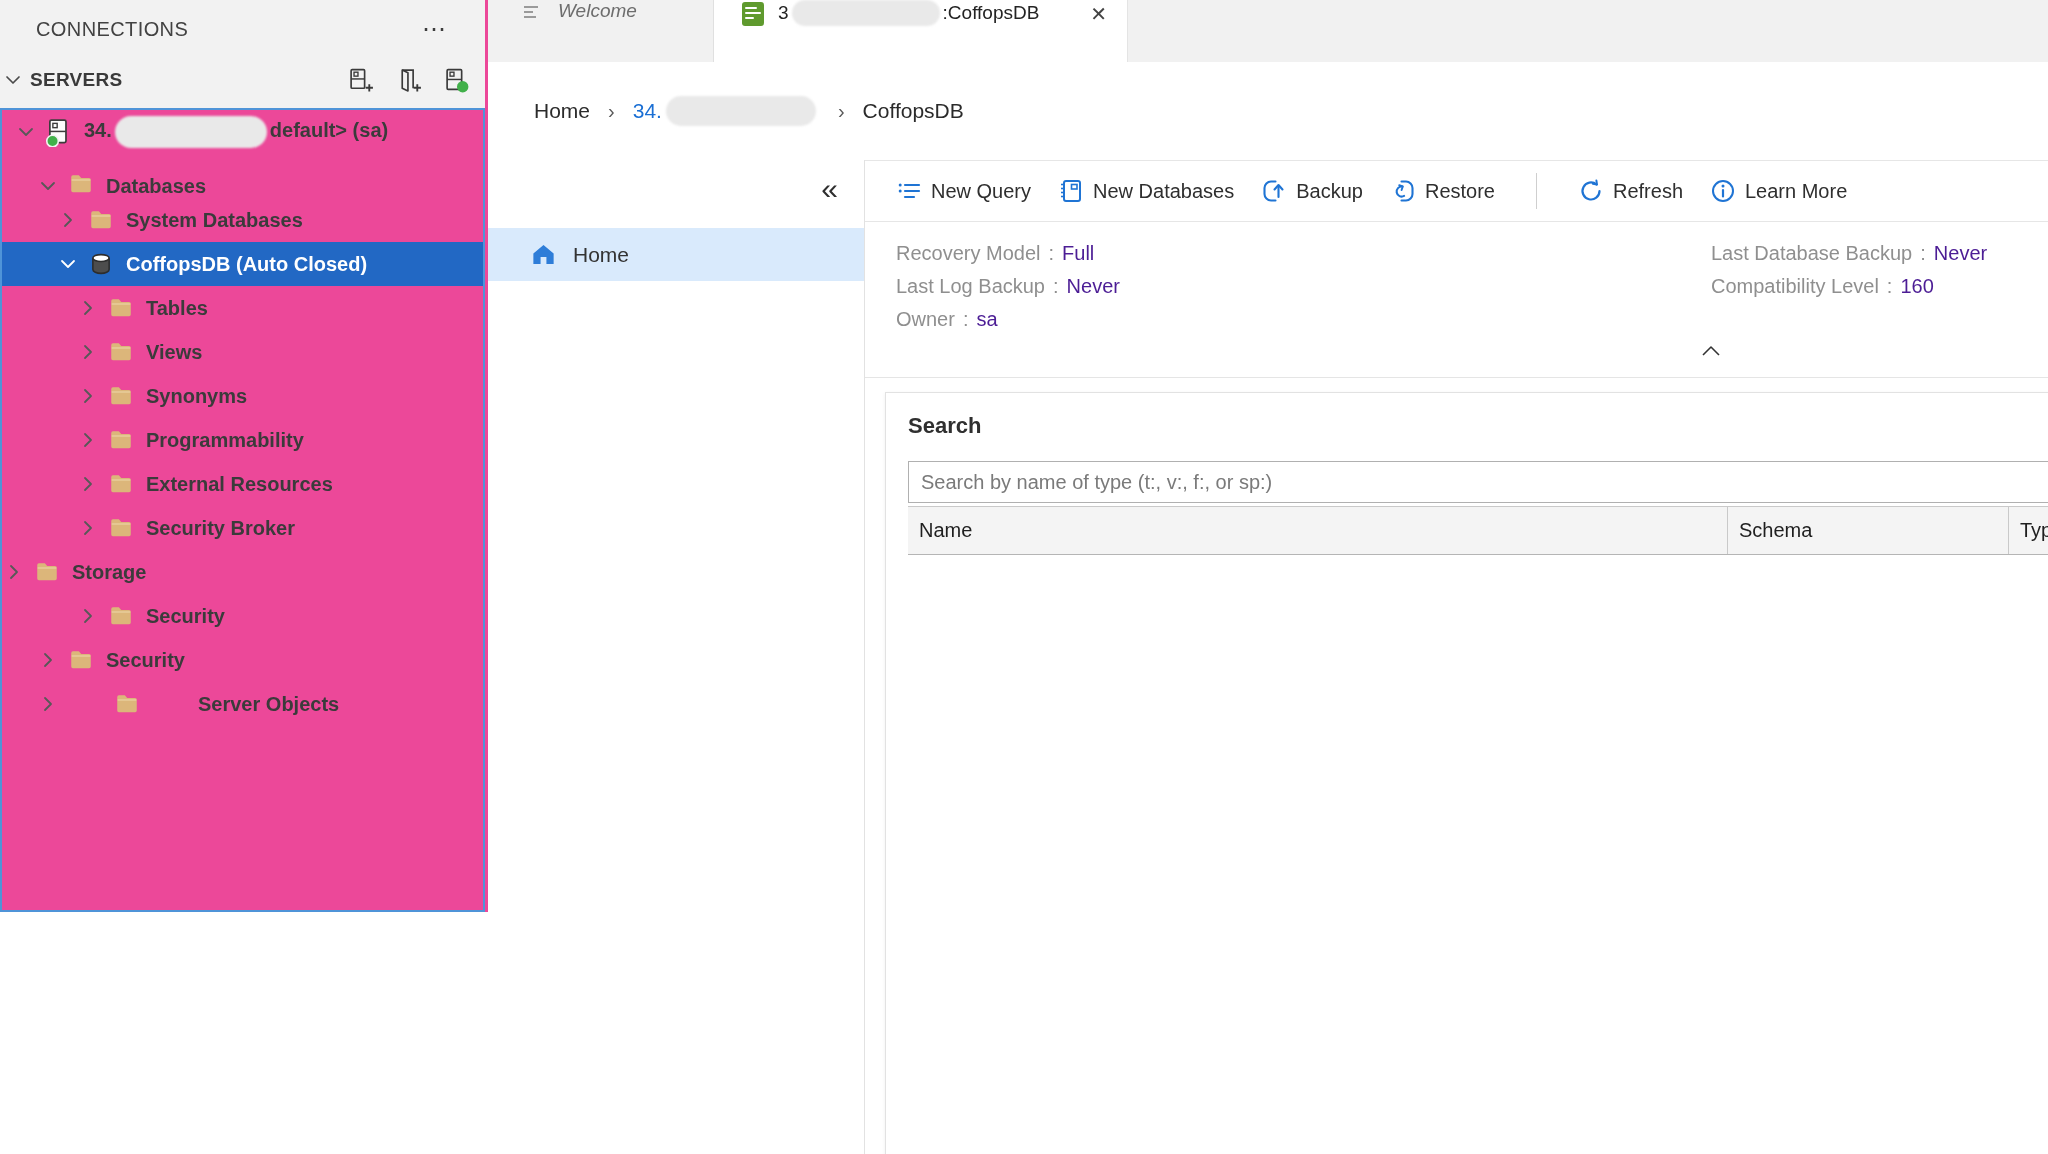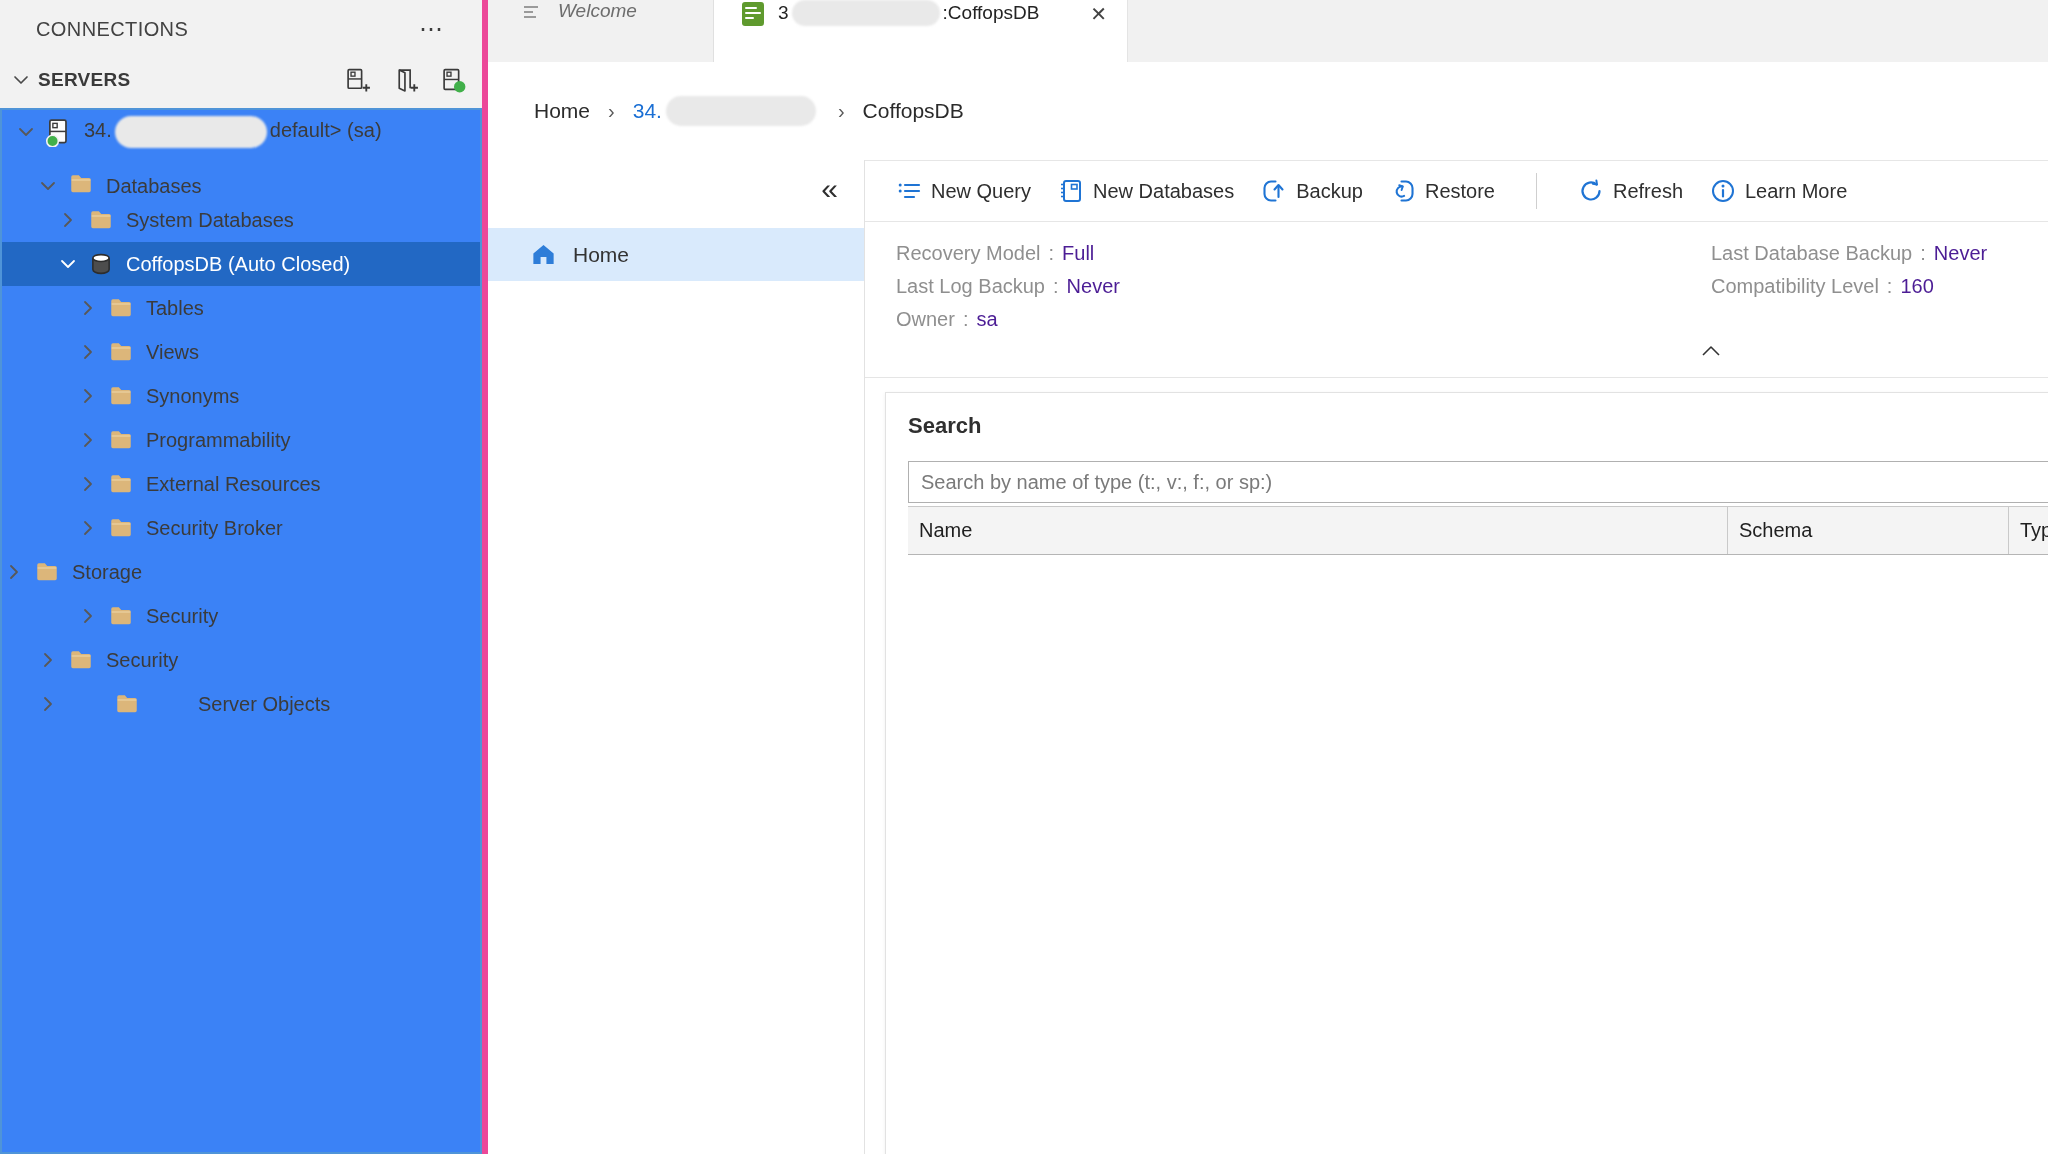--- a/index.html
+++ b/index.html
@@ -3,30 +3,30 @@
 <meta charset="utf-8">
 <style>
   html,body{margin:0;padding:0;}
   body{
     width:2048px;height:1154px;overflow:hidden;position:relative;
     font-family:"Liberation Sans","DejaVu Sans",sans-serif;
     background:#ffffff;color:#333;
     -webkit-font-smoothing:antialiased;
   }
   
-  .sidebar{position:absolute;left:0;top:0;width:488px;height:1154px;background:#f2f2f2;border-right:6px solid #ec4899;box-sizing:border-box;}
+  .sidebar{position:absolute;left:0;top:0;width:488px;height:912px;background:#f2f2f2;border-right:3px solid #ec4899;box-sizing:border-box;}
   .connections-header{height:52px;display:flex;align-items:center;padding:6px 38px 0 36px;box-sizing:border-box;}
   .connections-title{font-size:20px;color:#424242;letter-spacing:.4px;flex:1;}
   .more-actions{font-size:24px;color:#3c3c3c;line-height:10px;cursor:pointer;letter-spacing:1px;}
-  .servers-row{height:56px;display:flex;align-items:center;padding:0 14px 0 8px;box-sizing:border-box;}
+  .servers-row{height:56px;display:flex;align-items:center;padding:0 14px 0 0;box-sizing:border-box;}
   .servers-twisty{width:26px;height:26px;display:flex;align-items:center;justify-content:center;color:#4a4a4a;}
   .servers-title{font-size:19px;font-weight:bold;color:#3a3a3a;margin-left:4px;letter-spacing:.3px;flex:1;}
   .servers-actions{display:flex;align-items:center;gap:20px;}
   .servers-actions .act{width:28px;height:28px;display:flex;align-items:center;justify-content:center;cursor:pointer;}
-  .tree{position:absolute;left:0;right:0;top:108px;bottom:0;border:2px solid #4f94d8;box-sizing:border-box;background:#3b82f6;overflow:hidden;}
+  .tree{position:absolute;left:0;right:0;top:108px;bottom:0;border:2px solid #4f94d8;box-sizing:border-box;background:#ec4899;overflow:hidden;font-weight:bold;}
   .tree-row{height:44px;display:flex;align-items:center;font-size:20px;color:#3b3b3b;cursor:pointer;white-space:nowrap;box-sizing:border-box;}
   .tree-row .twisty{width:24px;height:24px;display:flex;align-items:center;justify-content:center;color:#585858;flex:none;}
   .tree-row .node-icon{width:28px;height:28px;display:flex;align-items:center;justify-content:center;margin-left:7px;flex:none;}
   .tree-row .node-label{margin-left:11px;}
   .tree-row.selected{background:#2268c4;color:#ffffff;}
   .tree-row.selected .twisty{color:#ffffff;}
   
   .redact{display:inline-block;background:#e9e9e9;border-radius:16px;vertical-align:middle;filter:blur(1.2px);}
   .redact-tree{width:152px;height:32px;margin:0 3px;}
   .redact-tab{width:148px;height:26px;margin:0 3px;}

